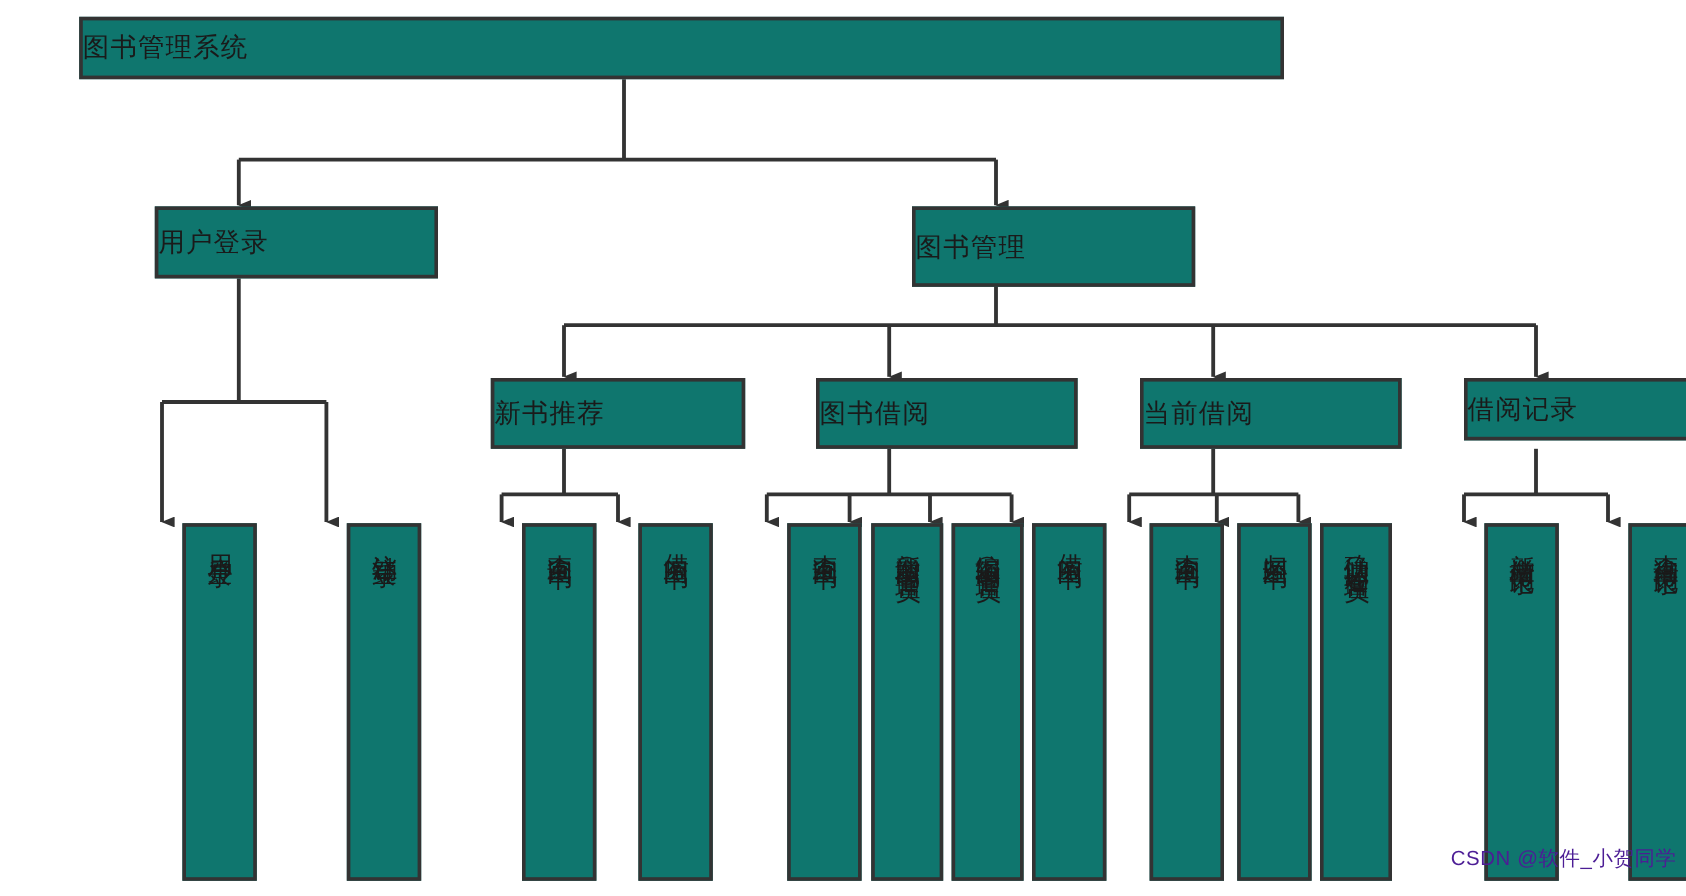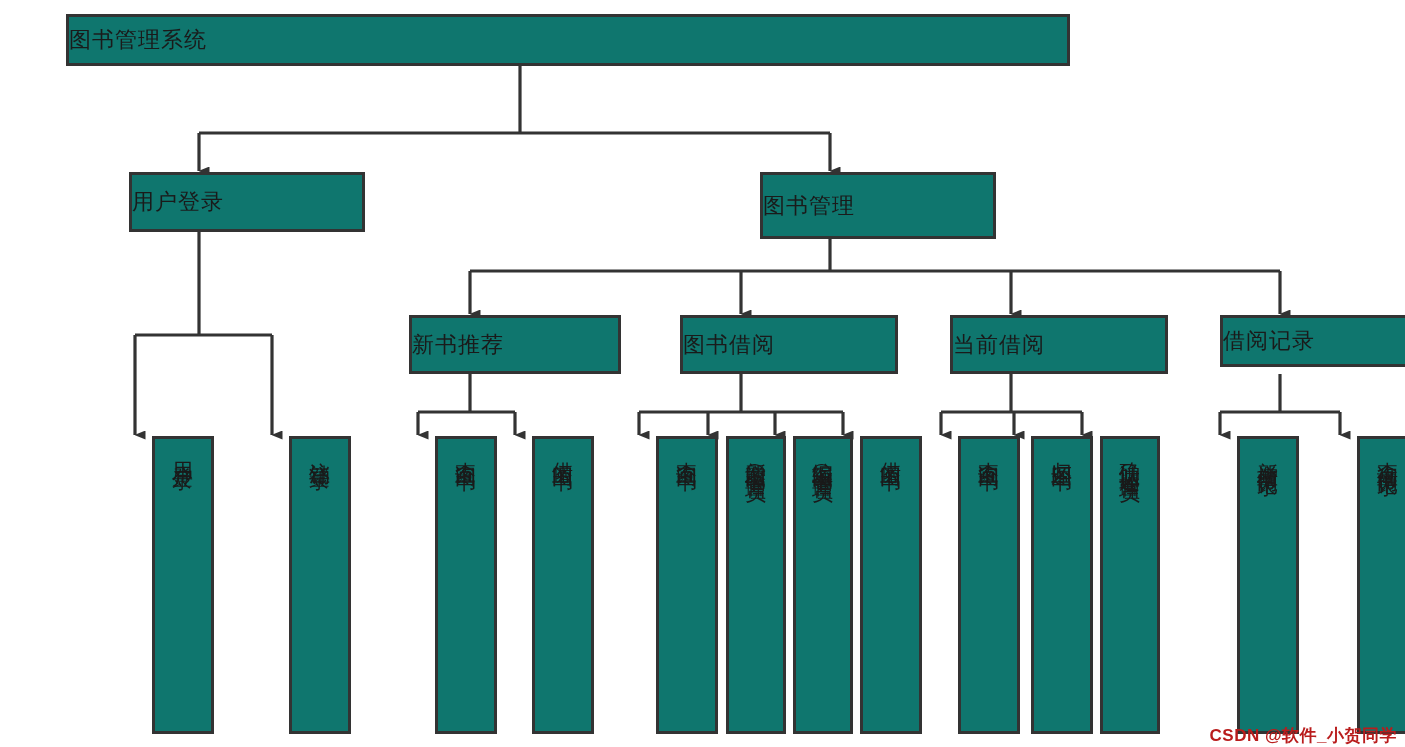--- a/index.html
+++ b/index.html
@@ -55,27 +55,26 @@
     display: block;
     text-align: center;
   }
   .node.vert .label {
     writing-mode: vertical-rl;
     text-orientation: upright;
   }
   #watermark {
     position: absolute;
     right: 8px;
-    bottom: 0;
+    bottom: 20px;
     font-size: 17px;
-    color: #b91c1c;
+    color: #4c1d95;
     letter-spacing: 0.5px;
     white-space: nowrap;
     user-select: none;
-    font-weight: bold;
   }
 </style>
 </head>
 <body>
 
 <div id="diagram-root">
 
   <svg class="edges" viewBox="0 0 1405 747">
     <defs>
       <marker id="arrowhead" markerWidth="9" markerHeight="11" refX="4.5" refY="10.5" orient="auto" markerUnits="userSpaceOnUse">

